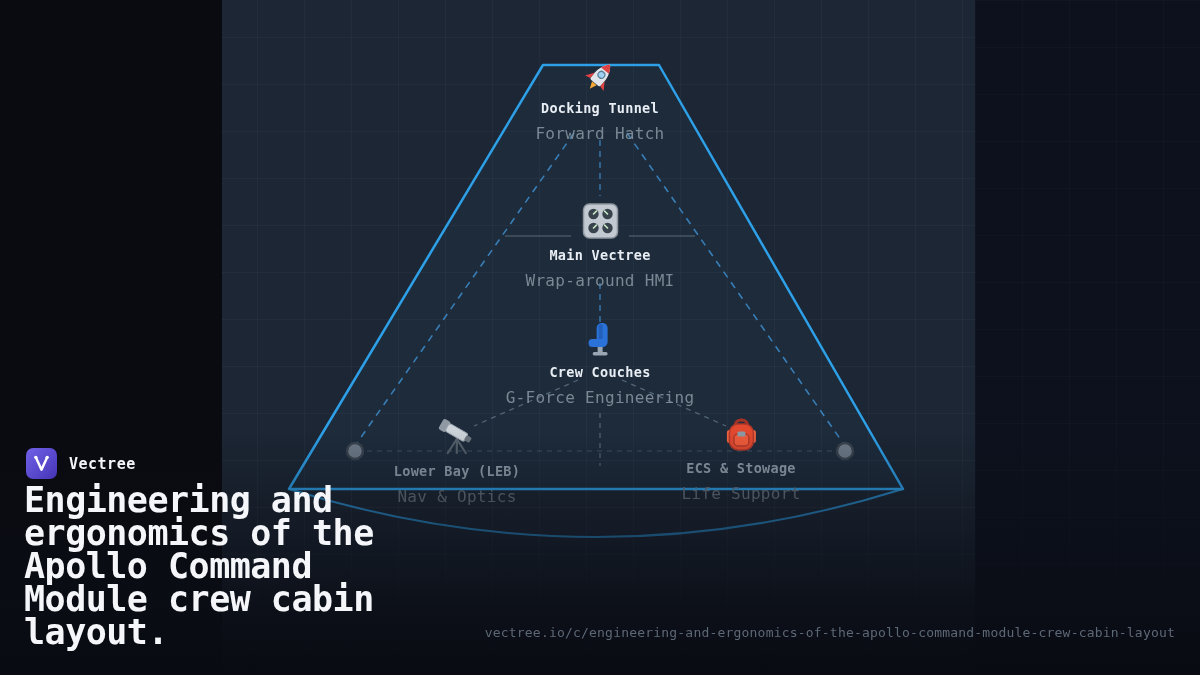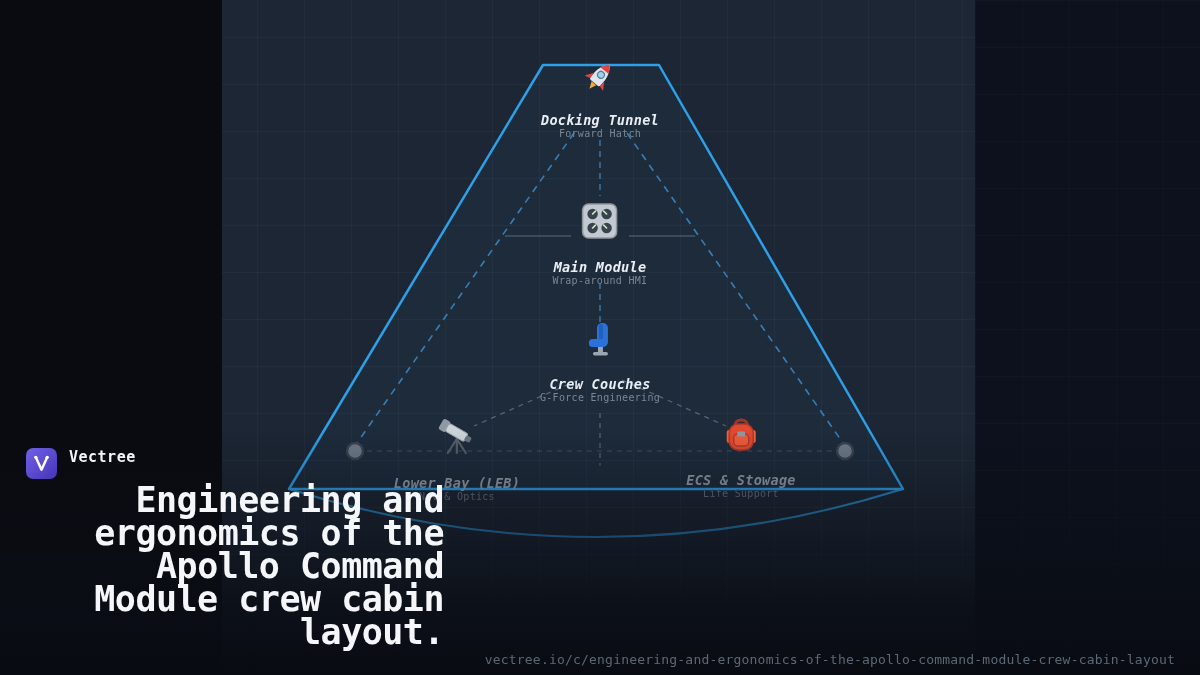--- a/index.html
+++ b/index.html
@@ -47,43 +47,43 @@
     position:absolute;left:0;top:0;z-index:1;pointer-events:none;
   }
   
   .node{
     position:absolute;transform:translateX(-50%);
     text-align:center;z-index:2;white-space:nowrap;
   }
   .node-icon{display:inline-block;line-height:0;}
   .node-label{
     font-weight:bold;font-size:13.5px;letter-spacing:0.3px;
-    color:#e9eef4;margin-top:14px;font-style:italic;
+    color:#e9eef4;margin-top:2px;
   }
   .node-sublabel{
-    font-size:10px;color:#7a8894;margin-top:0;letter-spacing:0.3px;
+    font-size:16px;color:#7a8894;margin-top:8px;letter-spacing:0.3px;
   }
   .node--dim .node-label{color:#93a0ad;}
   .node--dim .node-sublabel{color:#65727e;}
   
   .brand{
     position:absolute;left:26px;top:448px;z-index:5;
-    display:flex;gap:12px;
+    display:flex;align-items:center;gap:12px;
   }
   .brand-logo{width:31px;height:31px;line-height:0;}
   .brand-name{
     font-weight:bold;font-size:15px;color:#f2f4f8;letter-spacing:0.5px;
   }
   .headline{
     position:absolute;left:24px;top:484px;width:420px;z-index:5;
     font-weight:bold;font-size:35px;line-height:33px;
-    color:#f4f6f9;letter-spacing:-0.5px;text-align:right;
+    color:#f4f6f9;letter-spacing:-0.5px;
   }
   .footer-url{
-    position:absolute;right:25px;top:652px;z-index:5;
+    position:absolute;right:25px;top:625px;z-index:5;
     font-size:13px;color:#5d6876;letter-spacing:0.2px;
   }
 </style>
 </head>
 <body>
 
 <div class="stage-panel"></div>
 <div class="right-gutter"></div>
 <div class="left-gutter"></div>
 
@@ -139,21 +139,21 @@
           <circle cx="27" cy="27" r="5.2"></circle>
       </g>
       <g stroke="#cdeec9" stroke-width="1.6" stroke-linecap="round">
         <line x1="13" y1="13" x2="16" y2="10"></line>
           <line x1="27" y1="13" x2="24" y2="10"></line>
         <line x1="13" y1="27" x2="16" y2="24"></line>
           <line x1="27" y1="27" x2="24" y2="24"></line>
       </g>
     </svg>
   </div>
-  <div class="node-label">Main Module</div>
+  <div class="node-label">Main Vectree</div>
   <div class="node-sublabel">Wrap-around HMI</div>
 </div>
 
 <div class="node" style="left:600px;top:320px">
   <div class="node-icon">
     <svg viewBox="0 0 38 38" width="38" height="38">
       <rect x="16" y="3" width="11" height="24" rx="5" fill="#2b72d8"></rect>
       <rect x="18" y="4" width="4" height="22" rx="2" fill="#1c54a8" opacity="0.6"></rect>
       <rect x="8" y="19" width="17" height="8" rx="3.5" fill="#2b72d8"></rect>
       <rect x="17" y="27" width="5" height="6" fill="#9aa7b2"></rect>

